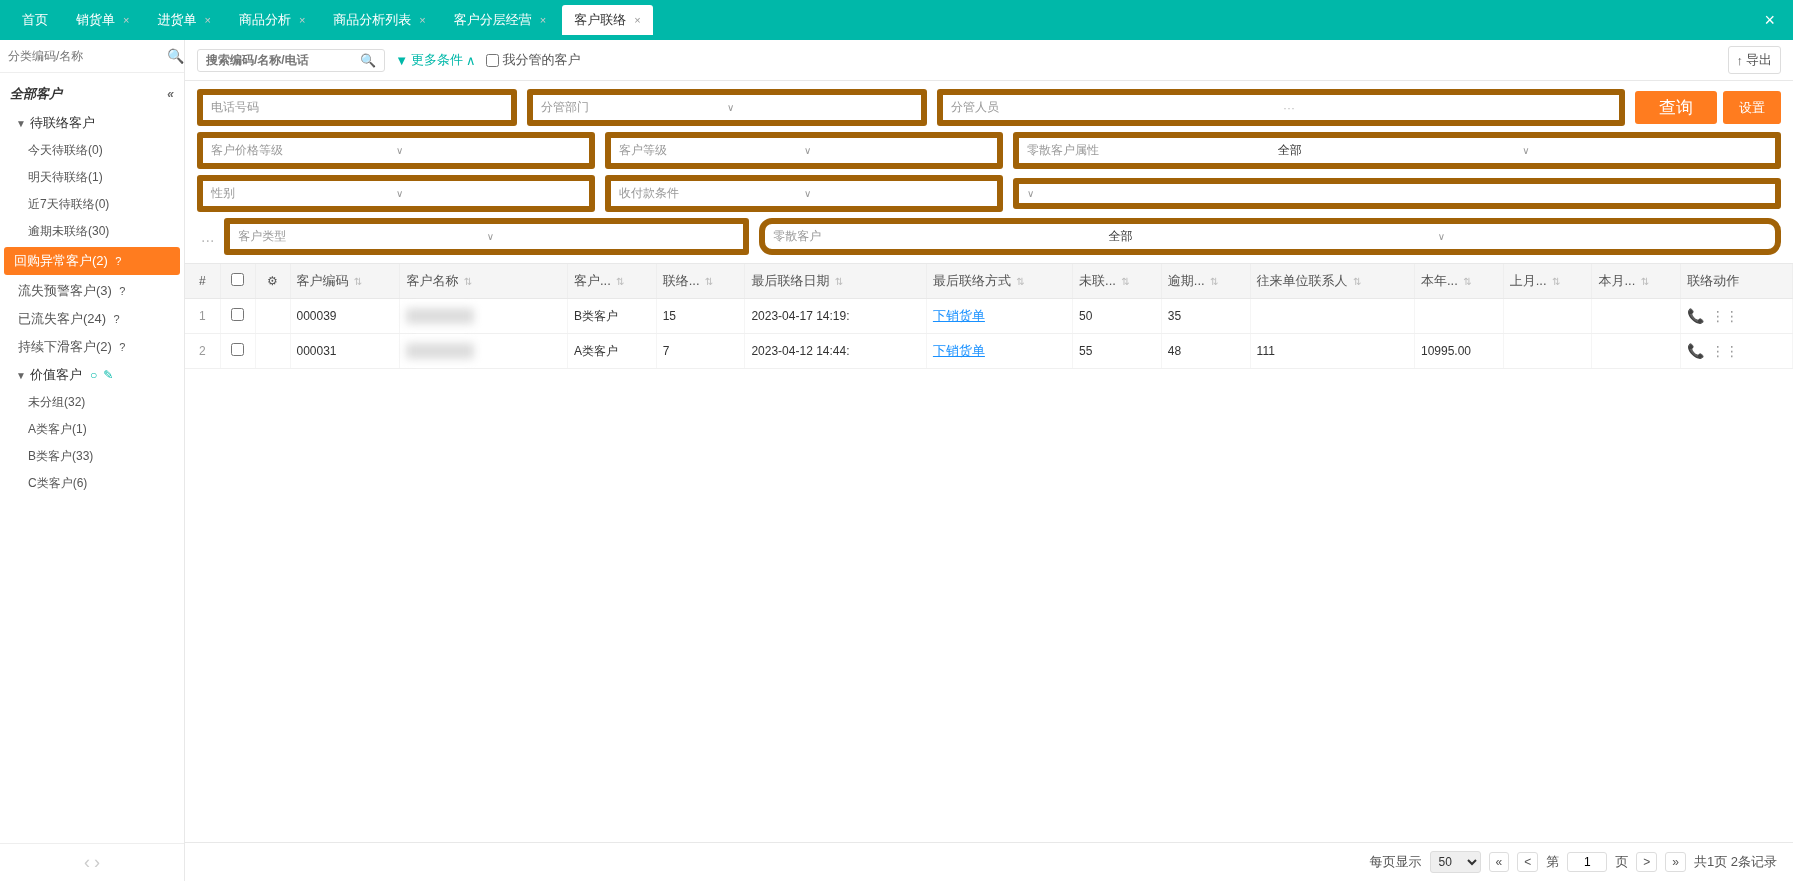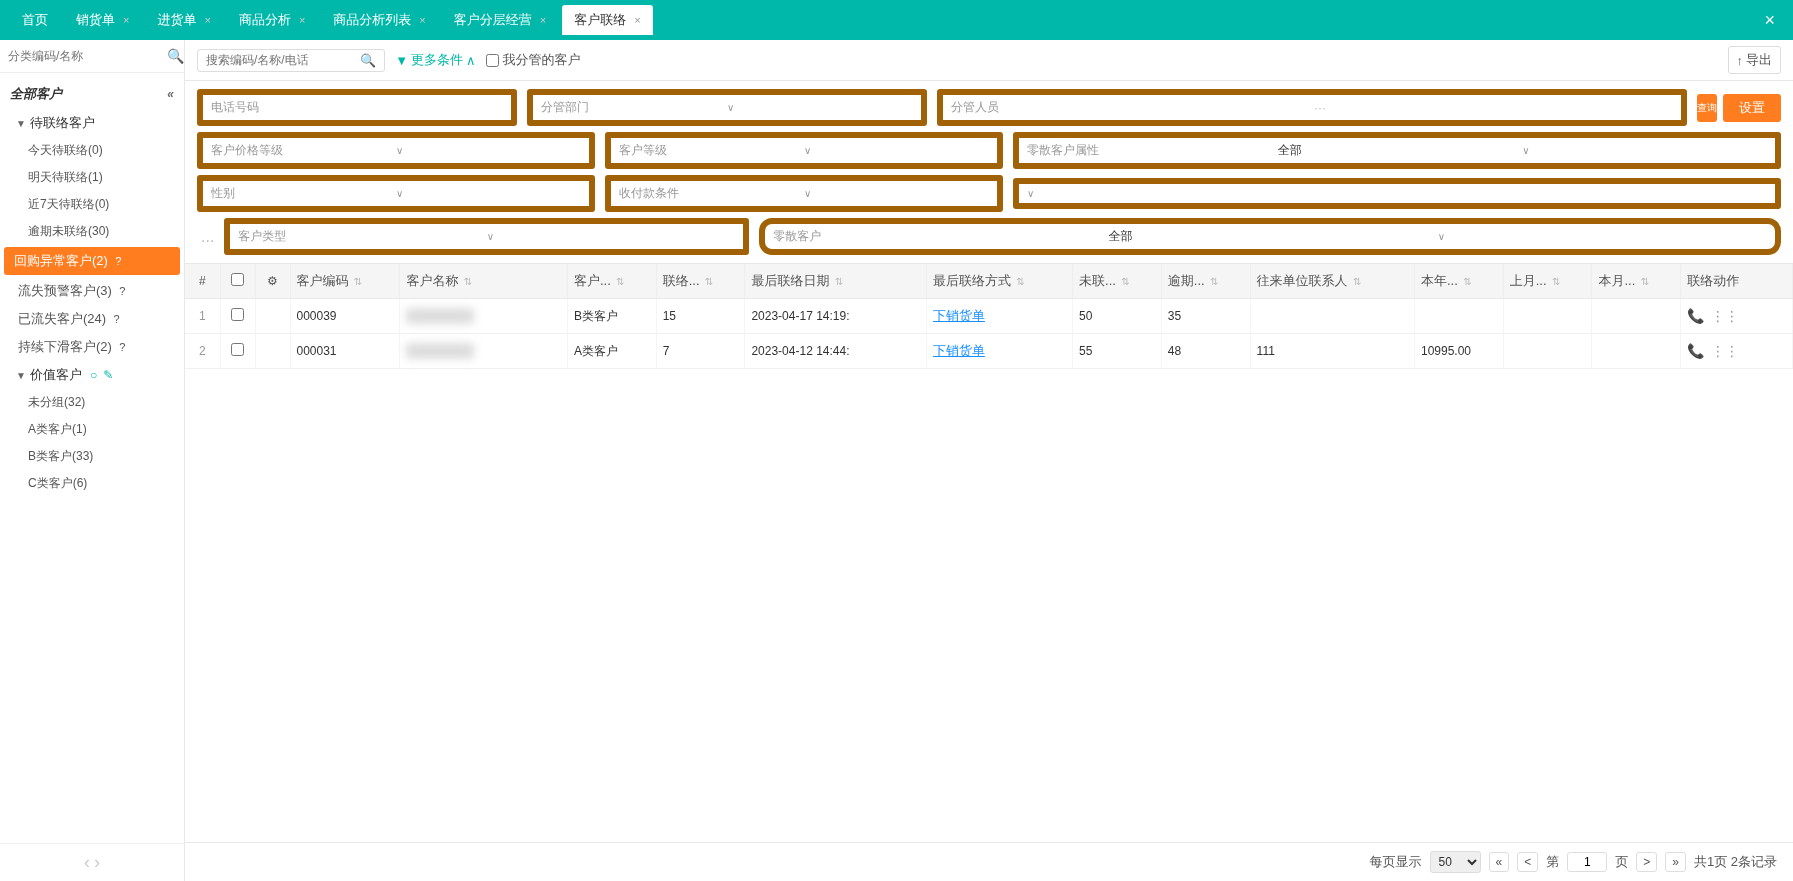--- a/index.html
+++ b/index.html
@@ -71,21 +71,21 @@
     
     .toolbar {
       background: #fff; border-bottom: 1px solid #e8e8e8;
       display: flex; align-items: center; padding: 6px 12px; gap: 10px;
       flex-wrap: nowrap;
     }
     .search-box {
       display: flex; align-items: center; border: 1px solid #ddd;
       border-radius: 3px; padding: 3px 8px; gap: 4px; min-width: 180px;
     }
-    .search-box input { border: none; outline: none; font-size: 12px; width: 150px; }
+    .search-box input { border: none; outline: none; font-size: 12px; width: 150px; font-weight: bold; }
     .search-box .s-icon { color: #999; }
     .more-conditions {
       display: flex; align-items: center; gap: 3px; color: #00b8a9; cursor: pointer;
       font-size: 12px; white-space: nowrap;
     }
     .my-customers {
       display: flex; align-items: center; gap: 4px; color: #555; cursor: pointer; font-size: 12px;
     }
     .my-customers input[type="checkbox"] { cursor: pointer; }
     .toolbar-right { margin-left: auto; display: flex; align-items: center; gap: 6px; }
@@ -105,21 +105,21 @@
       border-radius: 3px; padding: 4px 8px; min-width: 180px; cursor: pointer;
       background: #fff; position: relative; flex: 1;
     }
     .filter-item span { flex: 1; color: #999; font-size: 12px; }
     .filter-item .arrow { color: #999; font-size: 10px; }
 
     
     .action-btns { display: flex; gap: 6px; margin-left: auto; }
     .btn-query {
       background: #ff7c1f; color: #fff; border: none; border-radius: 3px;
-      padding: 5px 0; cursor: pointer; font-size: 10px;
+      padding: 5px 24px; cursor: pointer; font-size: 17px;
     }
     .btn-settings {
       background: #ff7c1f; color: #fff; border: none; border-radius: 3px;
       padding: 5px 16px; cursor: pointer; font-size: 13px;
     }
 
     
     .table-container { flex: 1; overflow: auto; background: #fff; margin: 0; }
     table { width: 100%; border-collapse: collapse; min-width: 1400px; }
     thead tr { background: #f5f5f5; }

